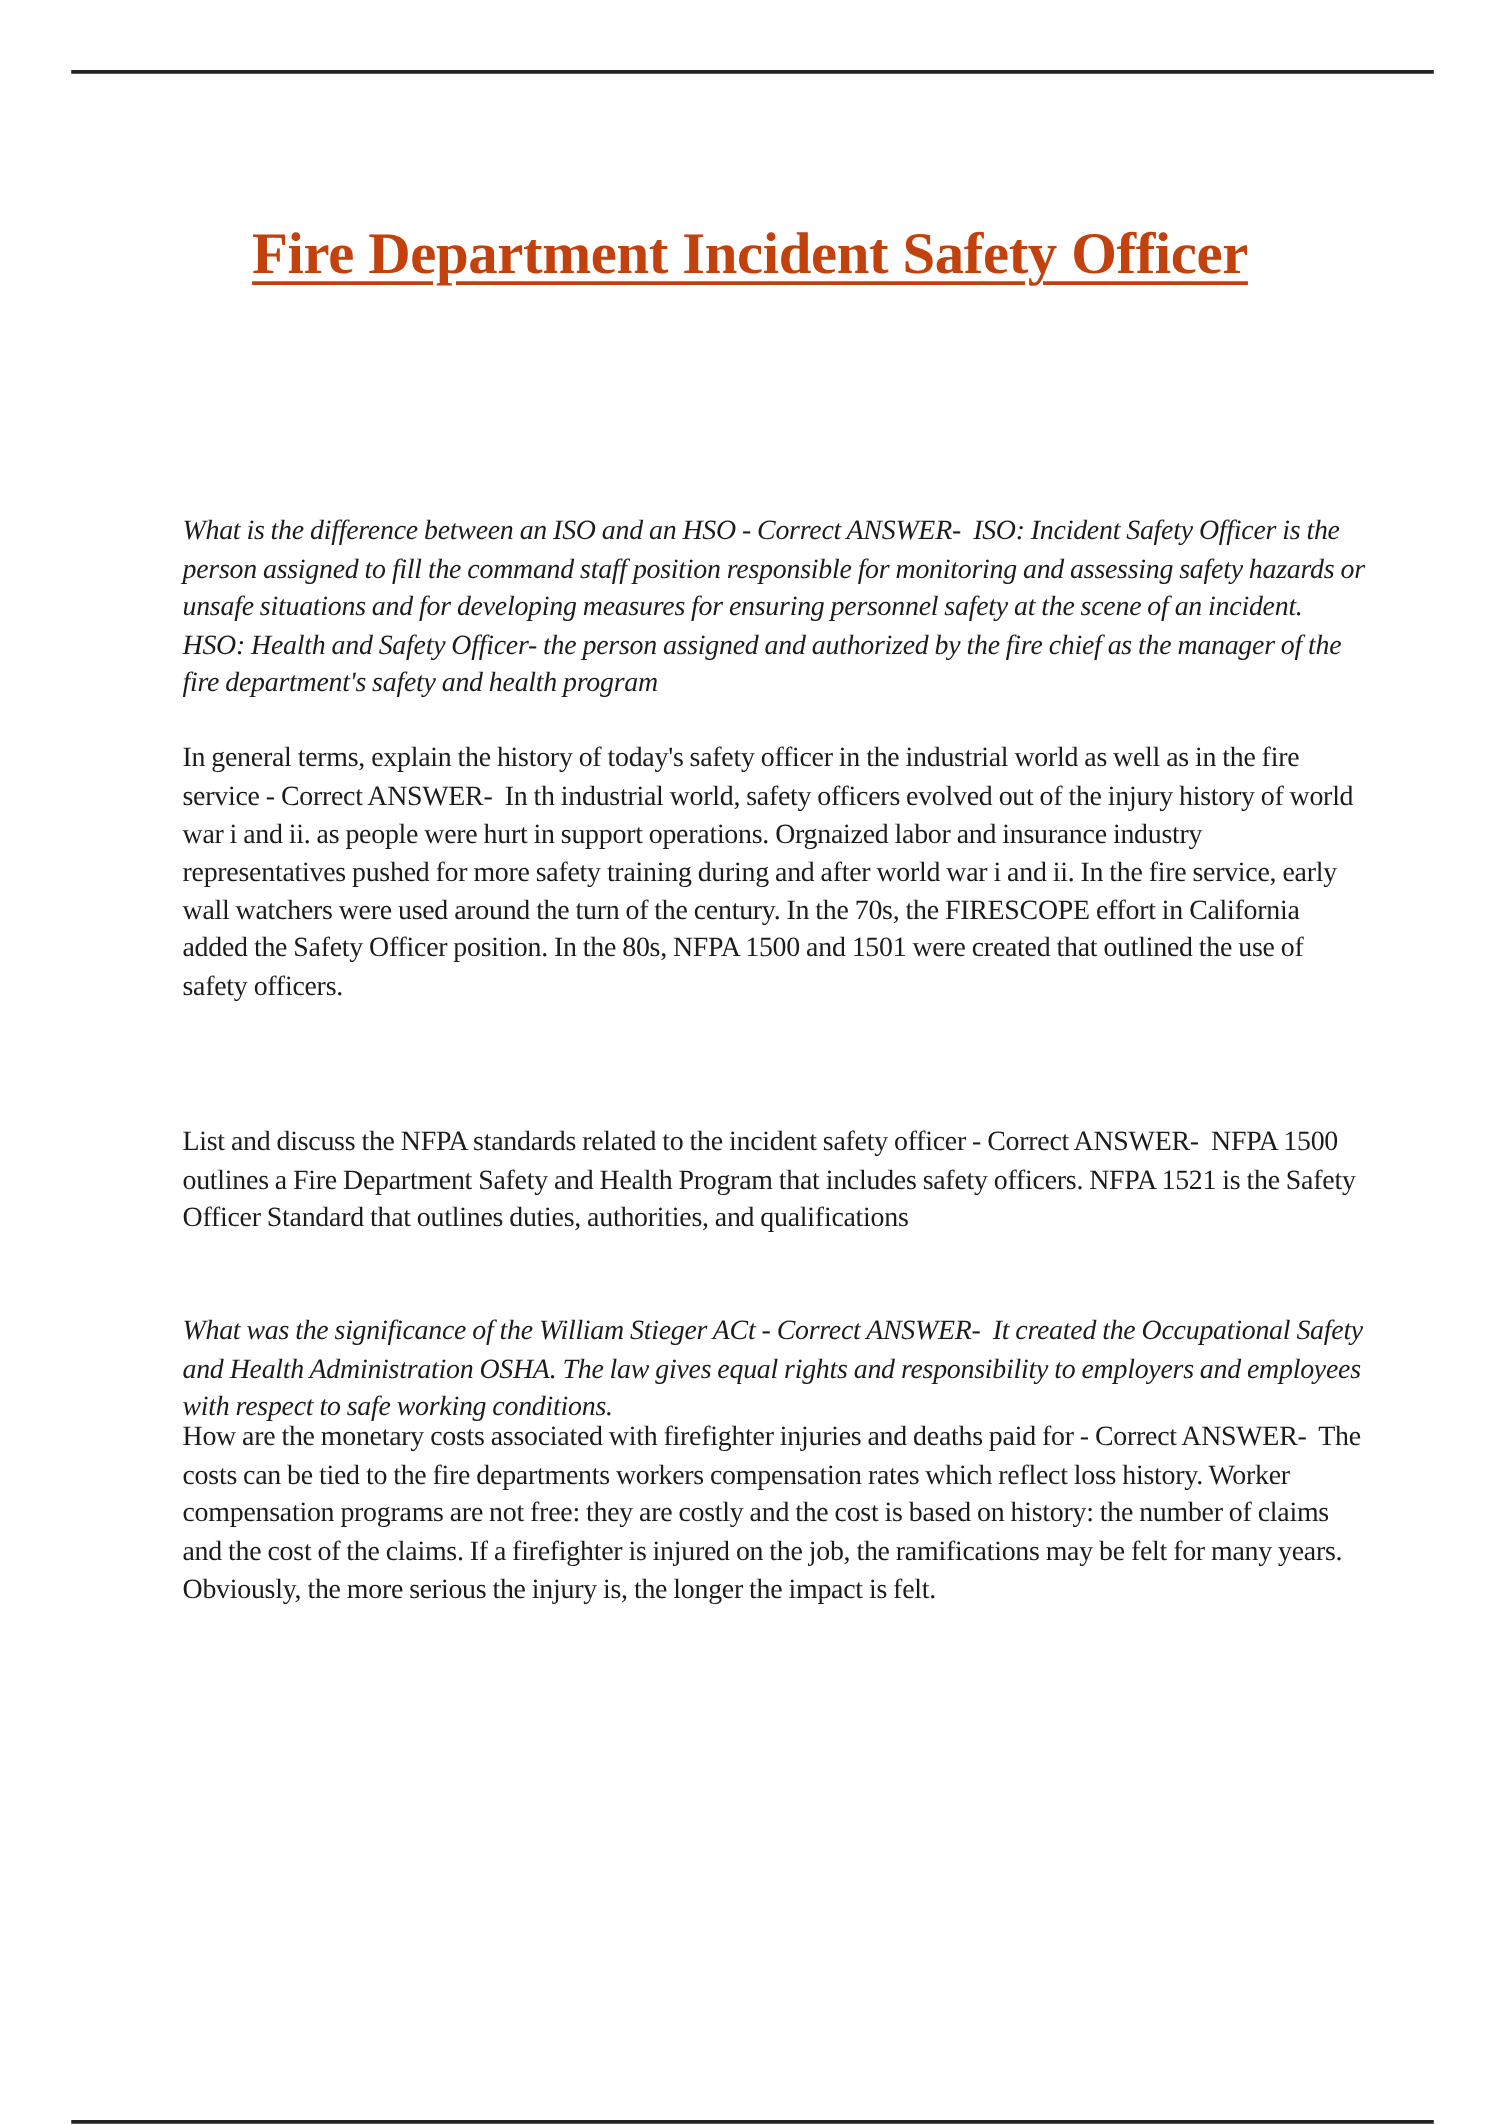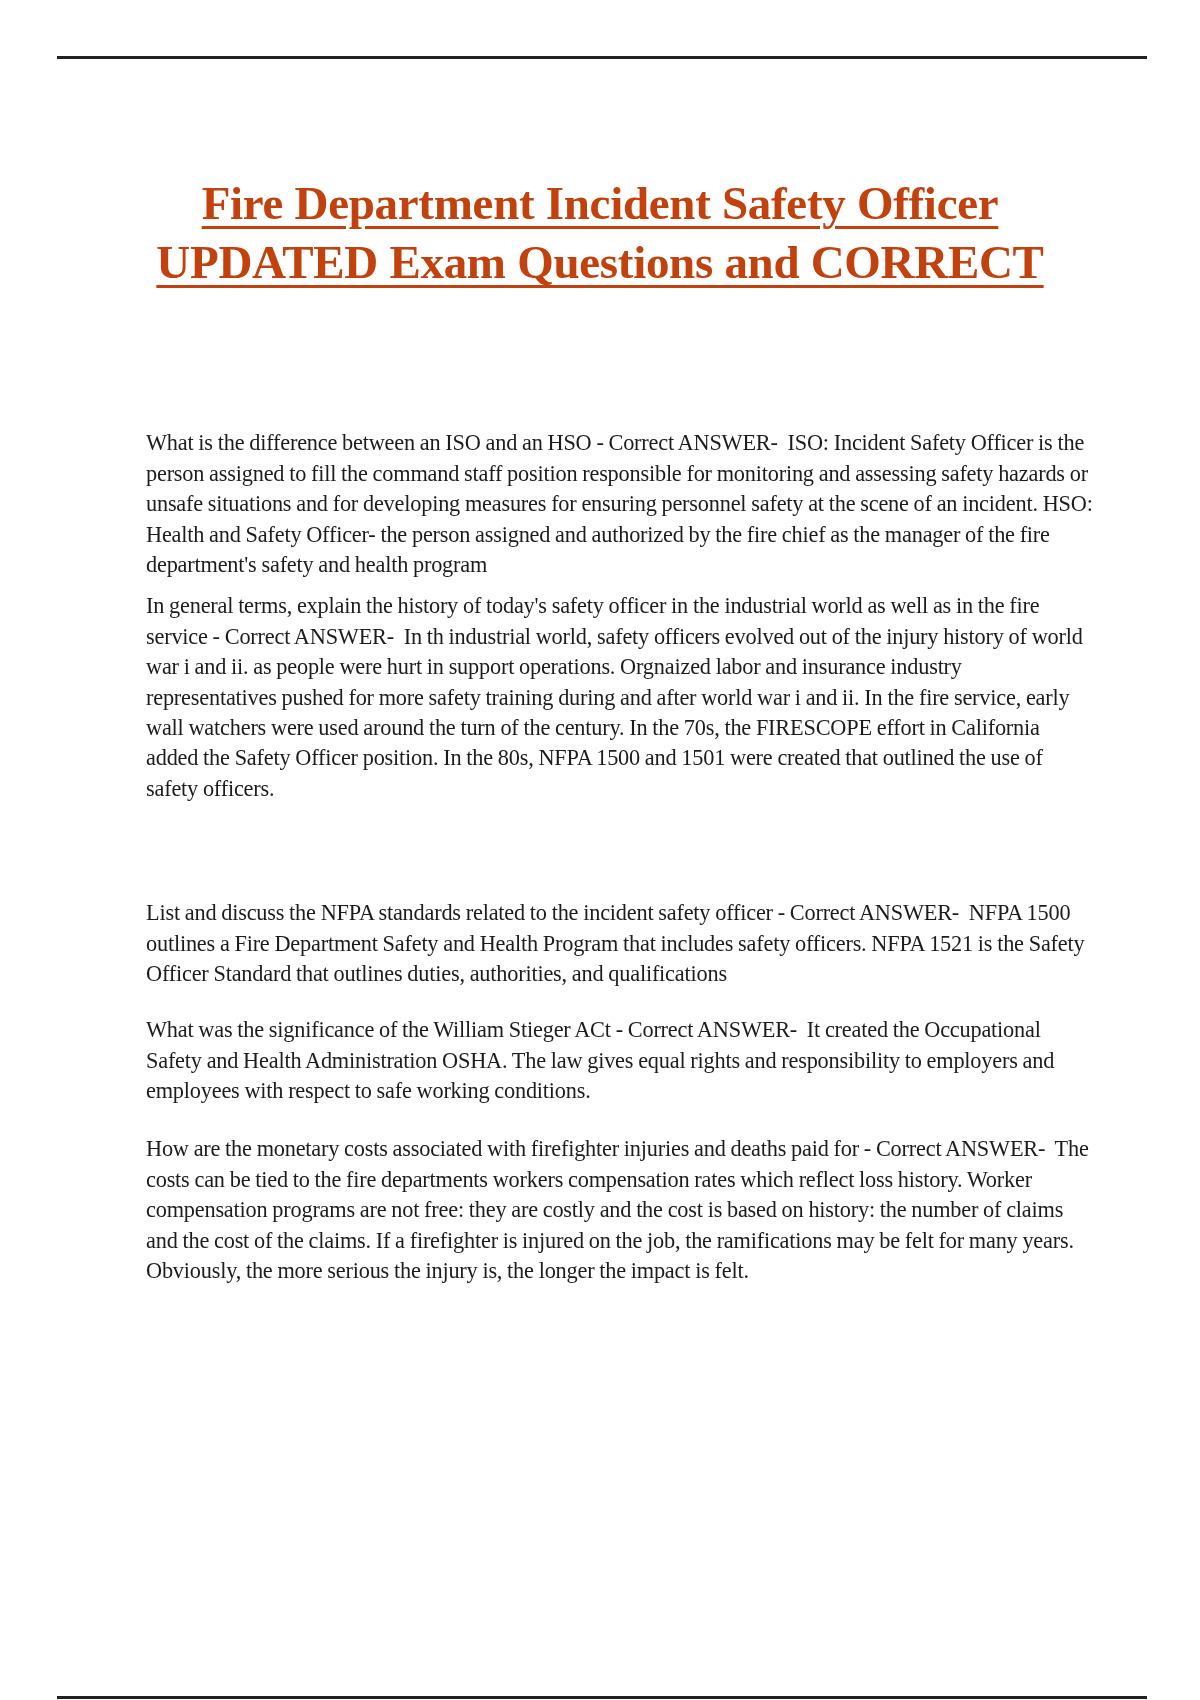--- a/index.html
+++ b/index.html
@@ -45,35 +45,35 @@
     .qa {
       position: absolute;
       left: 146px;
       width: 950px;
       font-size: 22.3px;
       line-height: 30.4px;
       color: #1c1c1c;
       word-spacing: -0.5px;
       letter-spacing: -0.2px;
     }
-    #qa-1 { top: 406px; }
+    #qa-1 { top: 387px; font-style: italic; }
     #qa-2 { top: 569px; }
     #qa-3 { top: 876px; }
-    #qa-4 { top: 993px; }
+    #qa-4 { top: 1027px; font-style: italic; }
     #qa-5 { top: 1112px; }
     .qa .answer-label { white-space: pre; }
   </style>
 </head>
 <body>
 
 <div class="rule top"></div>
 
 <h1 class="title">
   <span>Fire Department Incident Safety Officer</span><br>
-  <span>UPDATED Exam Questions and CORRECT</span><br>
+  <br>
 </h1>
 
 <p class="qa" id="qa-1"><span>What is the difference between an ISO and an HSO</span><span class="answer-label"> - Correct ANSWER-  </span><span>ISO: Incident Safety Officer is the person assigned to fill the command staff position responsible for monitoring and assessing safety hazards or unsafe situations and for developing measures for ensuring personnel safety at the scene of an incident. HSO: Health and Safety Officer- the person assigned and authorized by the fire chief as the manager of the fire department's safety and health program</span></p>
 
 <p class="qa" id="qa-2"><span>In general terms, explain the history of today's safety officer in the industrial world as well as in the fire service</span><span class="answer-label"> - Correct ANSWER-  </span><span>In th industrial world, safety officers evolved out of the injury history of world war i and ii. as people were hurt in support operations. Orgnaized labor and insurance industry representatives pushed for more safety training during and after world war i and ii. In the fire service, early wall watchers were used around the turn of the century. In the 70s, the FIRESCOPE effort in California added the Safety Officer position. In the 80s, NFPA 1500 and 1501 were created that outlined the use of safety officers.</span></p>
 
 <p class="qa" id="qa-3"><span>List and discuss the NFPA standards related to the incident safety officer</span><span class="answer-label"> - Correct ANSWER-  </span><span>NFPA 1500 outlines a Fire Department Safety and Health Program that includes safety officers. NFPA 1521 is the Safety Officer Standard that outlines duties, authorities, and qualifications</span></p>
 
 <p class="qa" id="qa-4"><span>What was the significance of the William Stieger ACt</span><span class="answer-label"> - Correct ANSWER-  </span><span>It created the Occupational Safety and Health Administration OSHA. The law gives equal rights and responsibility to employers and employees with respect to safe working conditions.</span></p>
 

